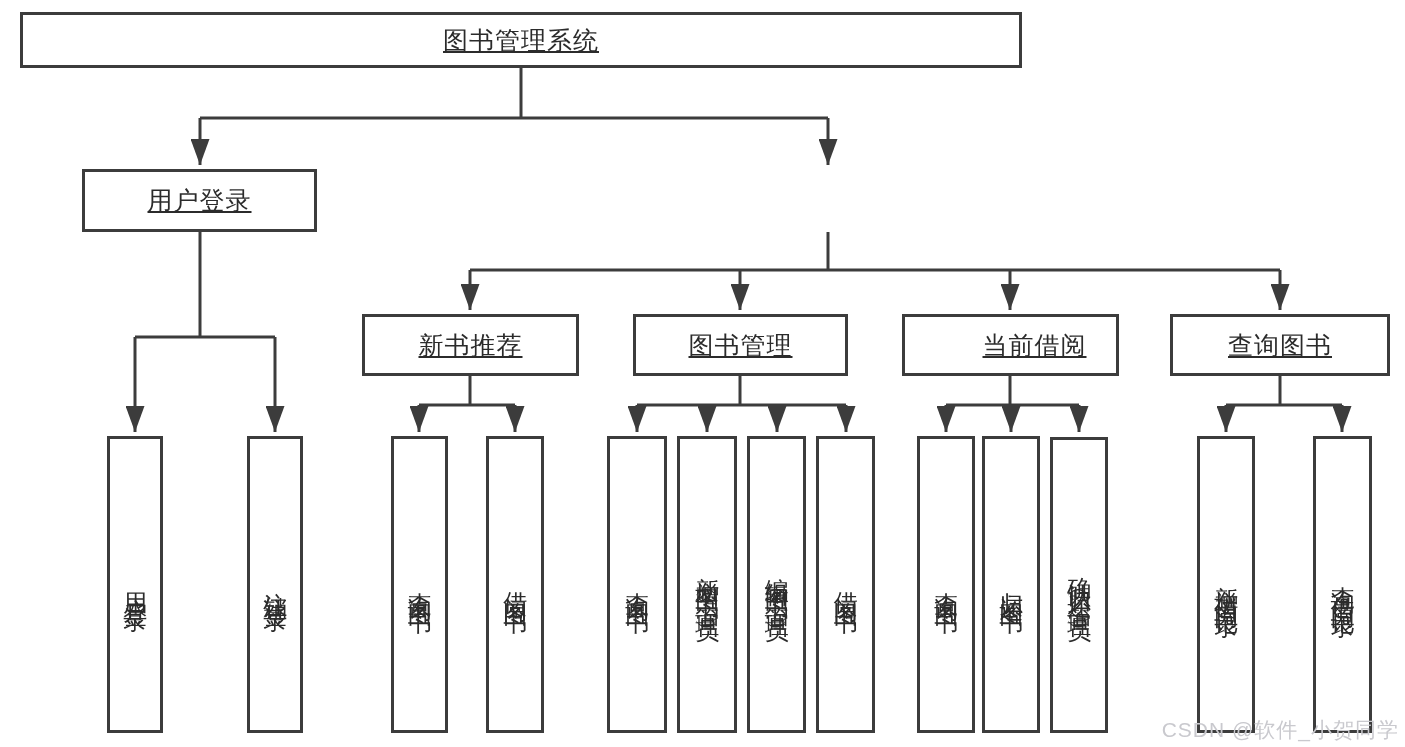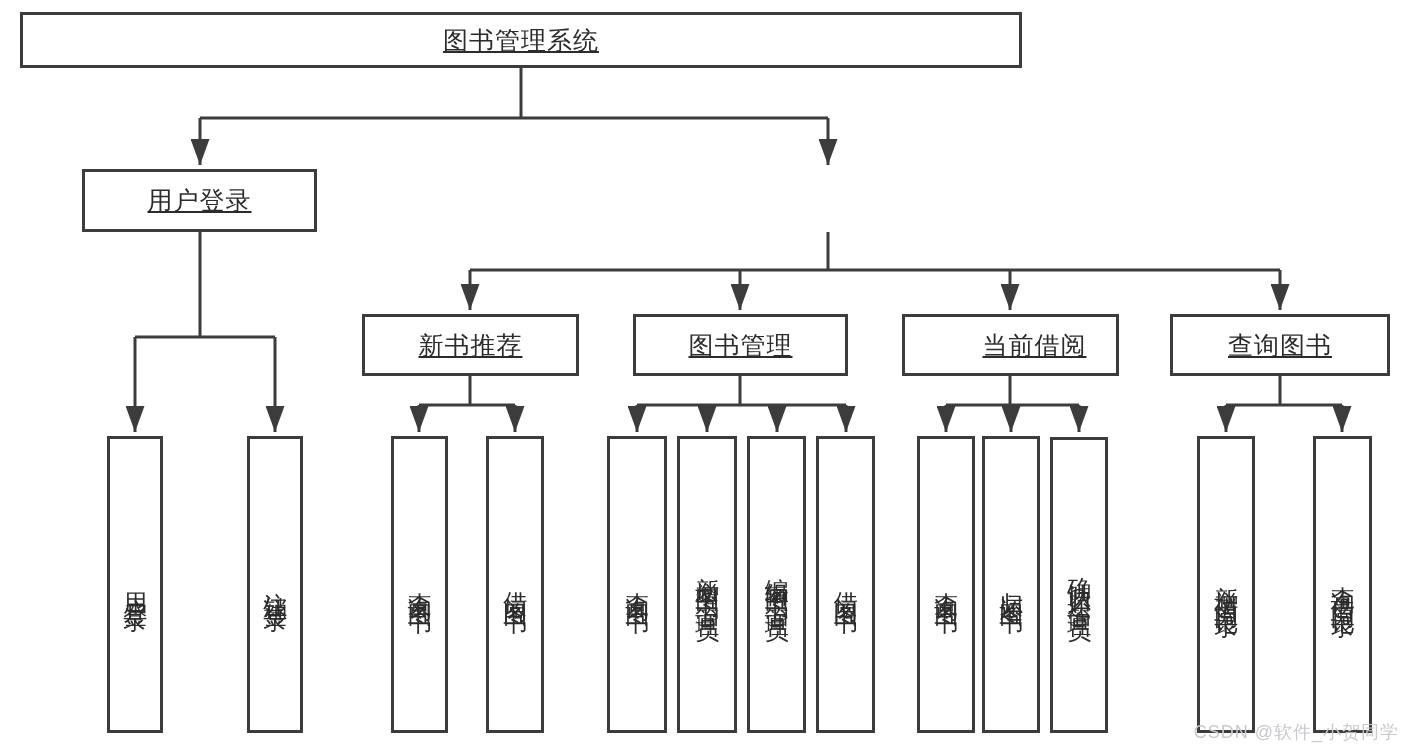--- a/index.html
+++ b/index.html
@@ -43,21 +43,21 @@
     text-orientation: mixed;
     font-size: 24px;
     letter-spacing: 6px;
     line-height: 1.1;
     white-space: nowrap;
   }
   .watermark {
     position: absolute;
     right: 6px;
     bottom: 3px;
-    font-size: 18px;
+    font-size: 21px;
     color: #c9c9ce;
     letter-spacing: 1px;
     z-index: 5;
     white-space: nowrap;
   }
 </style>
 </head>
 <body>
 
 <div class="stage">

